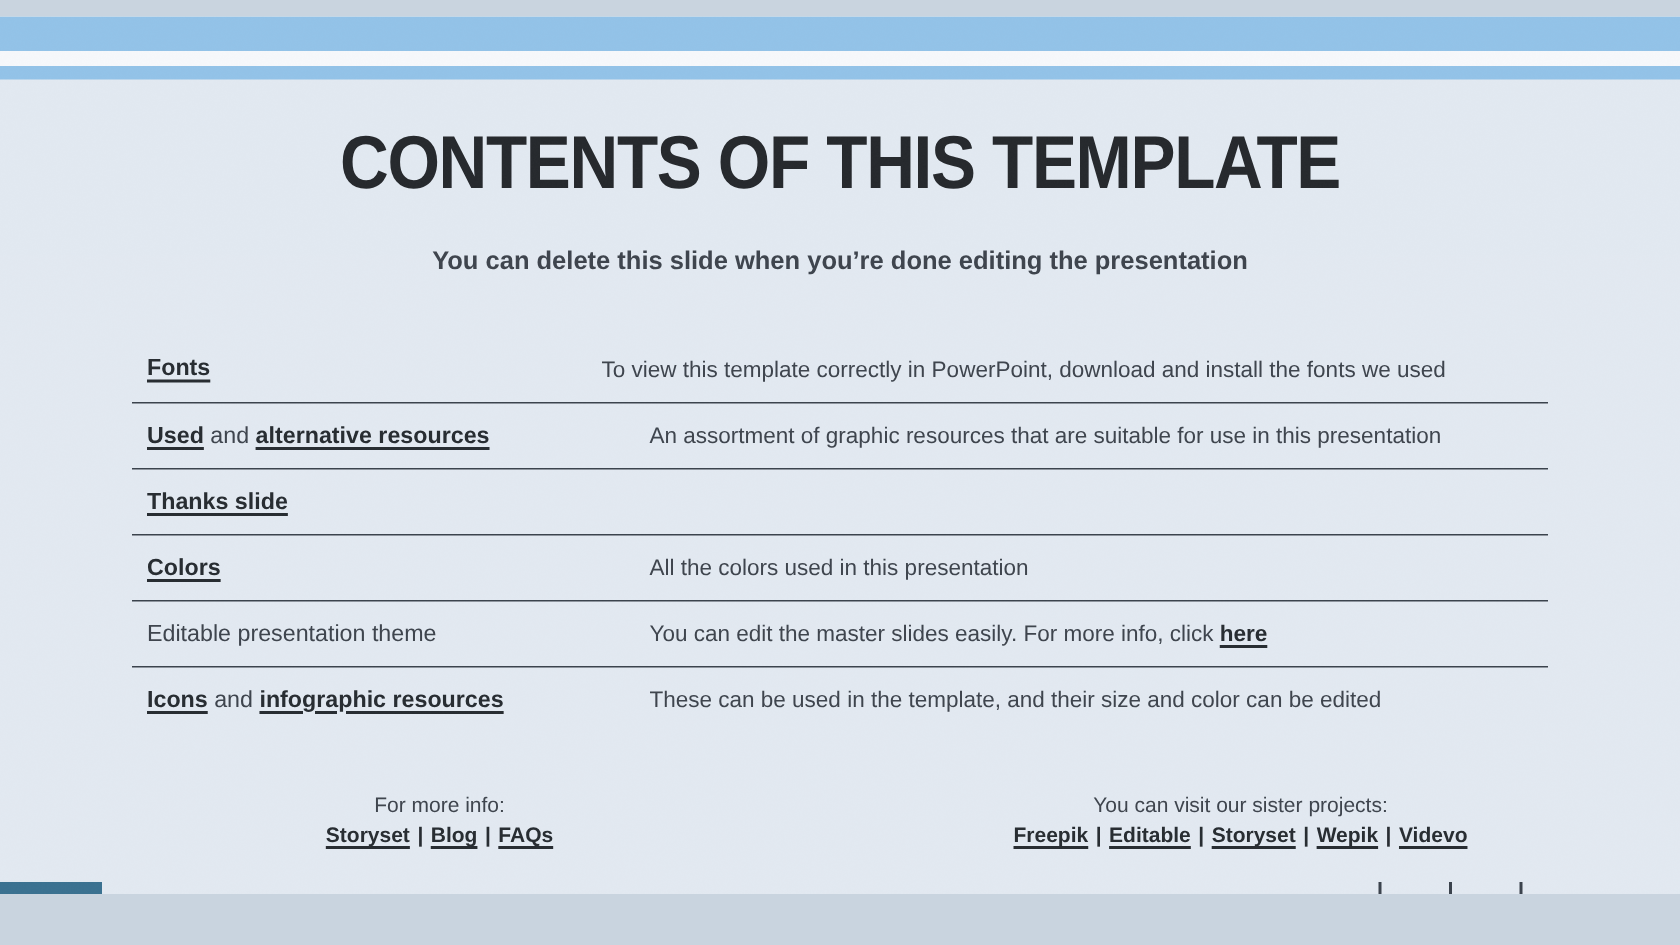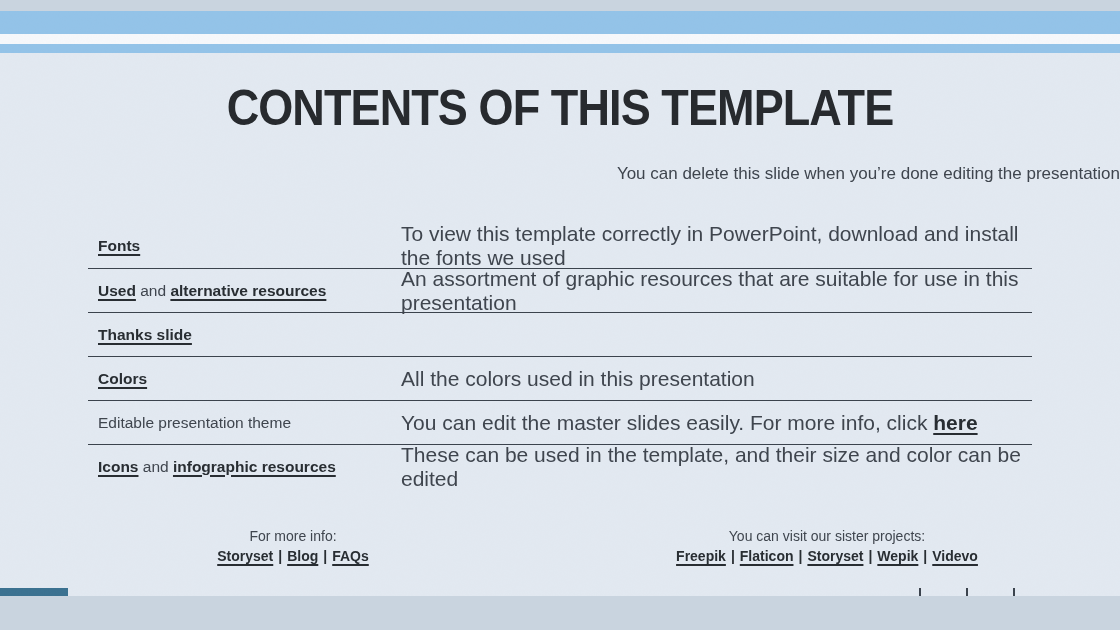--- a/index.html
+++ b/index.html
@@ -35,43 +35,44 @@
     font-size:50px;font-weight:bold;
     letter-spacing:-1px;
     color:var(--title-text);
     transform:scaleX(0.9);
     transform-origin:50% 50%;
     line-height:1.0;
     white-space:nowrap;
   }
   .subtitle{
     position:absolute;top:153px;left:0;right:0;
-    text-align:right;
+    text-align:center;
     font-size:17px;
     color:var(--body-text);
+    font-weight:bold;
   }
 
   
   .contents-table{
     position:absolute;left:88px;top:213px;width:944px;
   }
   .row{
     height:44px;
     display:flex;align-items:center;justify-content:space-between;
   }
-  .row + .row{border-top:1.6px solid var(--line);}
+  .row + .row{border-top:1.6px solid var(--line);gap:32px;}
   .cell-label{
     width:313px;flex:0 0 313px;
     padding-left:10px;
     font-size:15.5px;
     color:var(--link-text);
   }
   .cell-desc{
     flex:1;
-    font-size:21px;
+    font-size:15px;
     color:var(--body-text);
   }
   .link{
     font-weight:bold;
     color:var(--link-text);
     text-decoration:underline;
     text-decoration-thickness:1.8px;
     text-underline-offset:3px;
     cursor:pointer;
   }
@@ -162,21 +163,21 @@
 
   </div>
 
   <div class="footer-block footer-left">
     <div>For more info:</div>
     <div><span class="link">Storyset</span><span class="sep">|</span><span class="link">Blog</span><span class="sep">|</span><span class="link">FAQs</span></div>
   </div>
 
   <div class="footer-block footer-right">
     <div>You can visit our sister projects:</div>
-    <div><span class="link">Freepik</span><span class="sep">|</span><span class="link">Flaticon</span><span class="sep">|</span><span class="link">Storyset</span><span class="sep">|</span><span class="link">Wepik</span><span class="sep">|</span><span class="link">Videvo</span></div>
+    <div><span class="link">Freepik</span><span class="sep">|</span><span class="link">Editable</span><span class="sep">|</span><span class="link">Storyset</span><span class="sep">|</span><span class="link">Wepik</span><span class="sep">|</span><span class="link">Videvo</span></div>
   </div>
 
   <div class="corner-rect"></div>
   <div class="bottom-line"></div>
   <div class="plus-group">
     <span class="plus"></span>
     <span class="plus"></span>
     <span class="plus"></span>
   </div>
 

